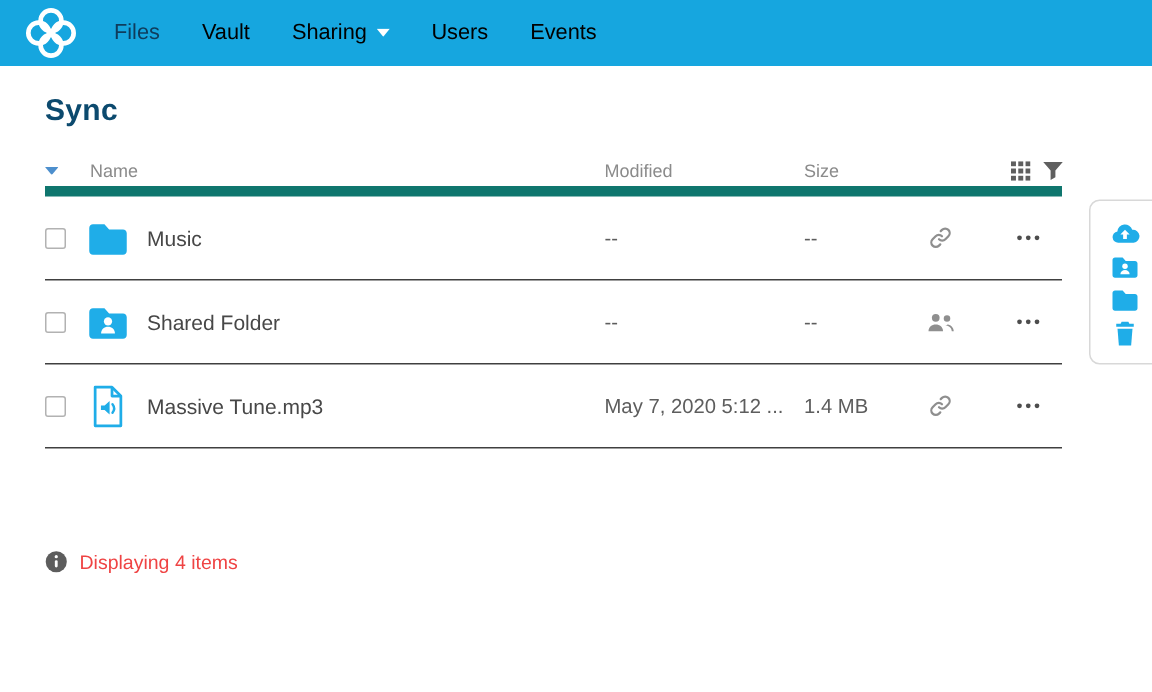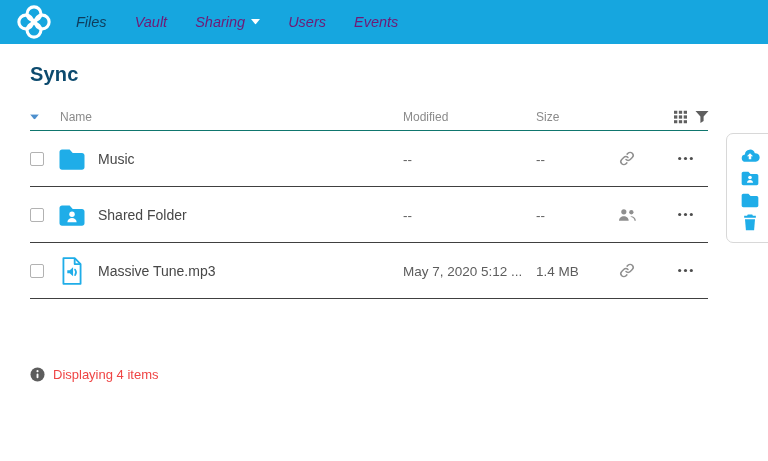--- a/index.html
+++ b/index.html
@@ -13,37 +13,37 @@
     width:768px;height:461px;position:relative;overflow:hidden;
     background:#fff;font-family:"Liberation Sans",sans-serif;
     -webkit-font-smoothing:antialiased;
   }
   
   .topbar{
     height:44px;background:var(--brand);
     display:flex;align-items:center;
   }
   .logo{width:38px;height:38px;margin-left:15px;flex:0 0 auto;cursor:pointer;}
-  .nav{display:flex;list-style:none;margin:0 0 0 9px;padding:0;font-style:italic;}
+  .nav{display:flex;list-style:none;margin:0 0 0 9px;padding:0;}
   .nav li{
-    padding:0 14px;font-size:14.5px;color:#701a75;cursor:pointer;
+    padding:0 14px;font-size:14.5px;color:#000000;cursor:pointer;
     display:flex;align-items:center;line-height:44px;
   }
   .nav li.active{color:var(--nav-active);}
   .nav .caret{margin-left:6px;display:inline-flex;}
   .nav .caret svg{fill:#fff;}
   
   .page-title{
     position:absolute;left:30px;top:63px;margin:0;
     font-size:20px;font-weight:bold;color:#0c4a6e;letter-spacing:.2px;
   }
   
   .table-wrap{position:absolute;left:30px;top:103px;width:678px;}
   .thead{
-    position:relative;height:28px;border-bottom:1px solid #0f766e;
+    position:relative;height:28px;border-bottom:7px solid #0f766e;
     font-size:12px;color:#8b8b8b;
   }
   .thead span,.thead .hicon{position:absolute;top:50%;transform:translateY(-50%);}
   .sort-caret{left:0;cursor:pointer;display:inline-flex;}
   .sort-caret svg{fill:#4d8fcd;}
   .col-name{left:30px;cursor:pointer;}
   .col-modified{left:373px;cursor:pointer;}
   .col-size{left:506px;cursor:pointer;}
   .hicon{display:inline-flex;cursor:pointer;color:#5f5f5f;}
   .hicon.grid{left:644px;}

